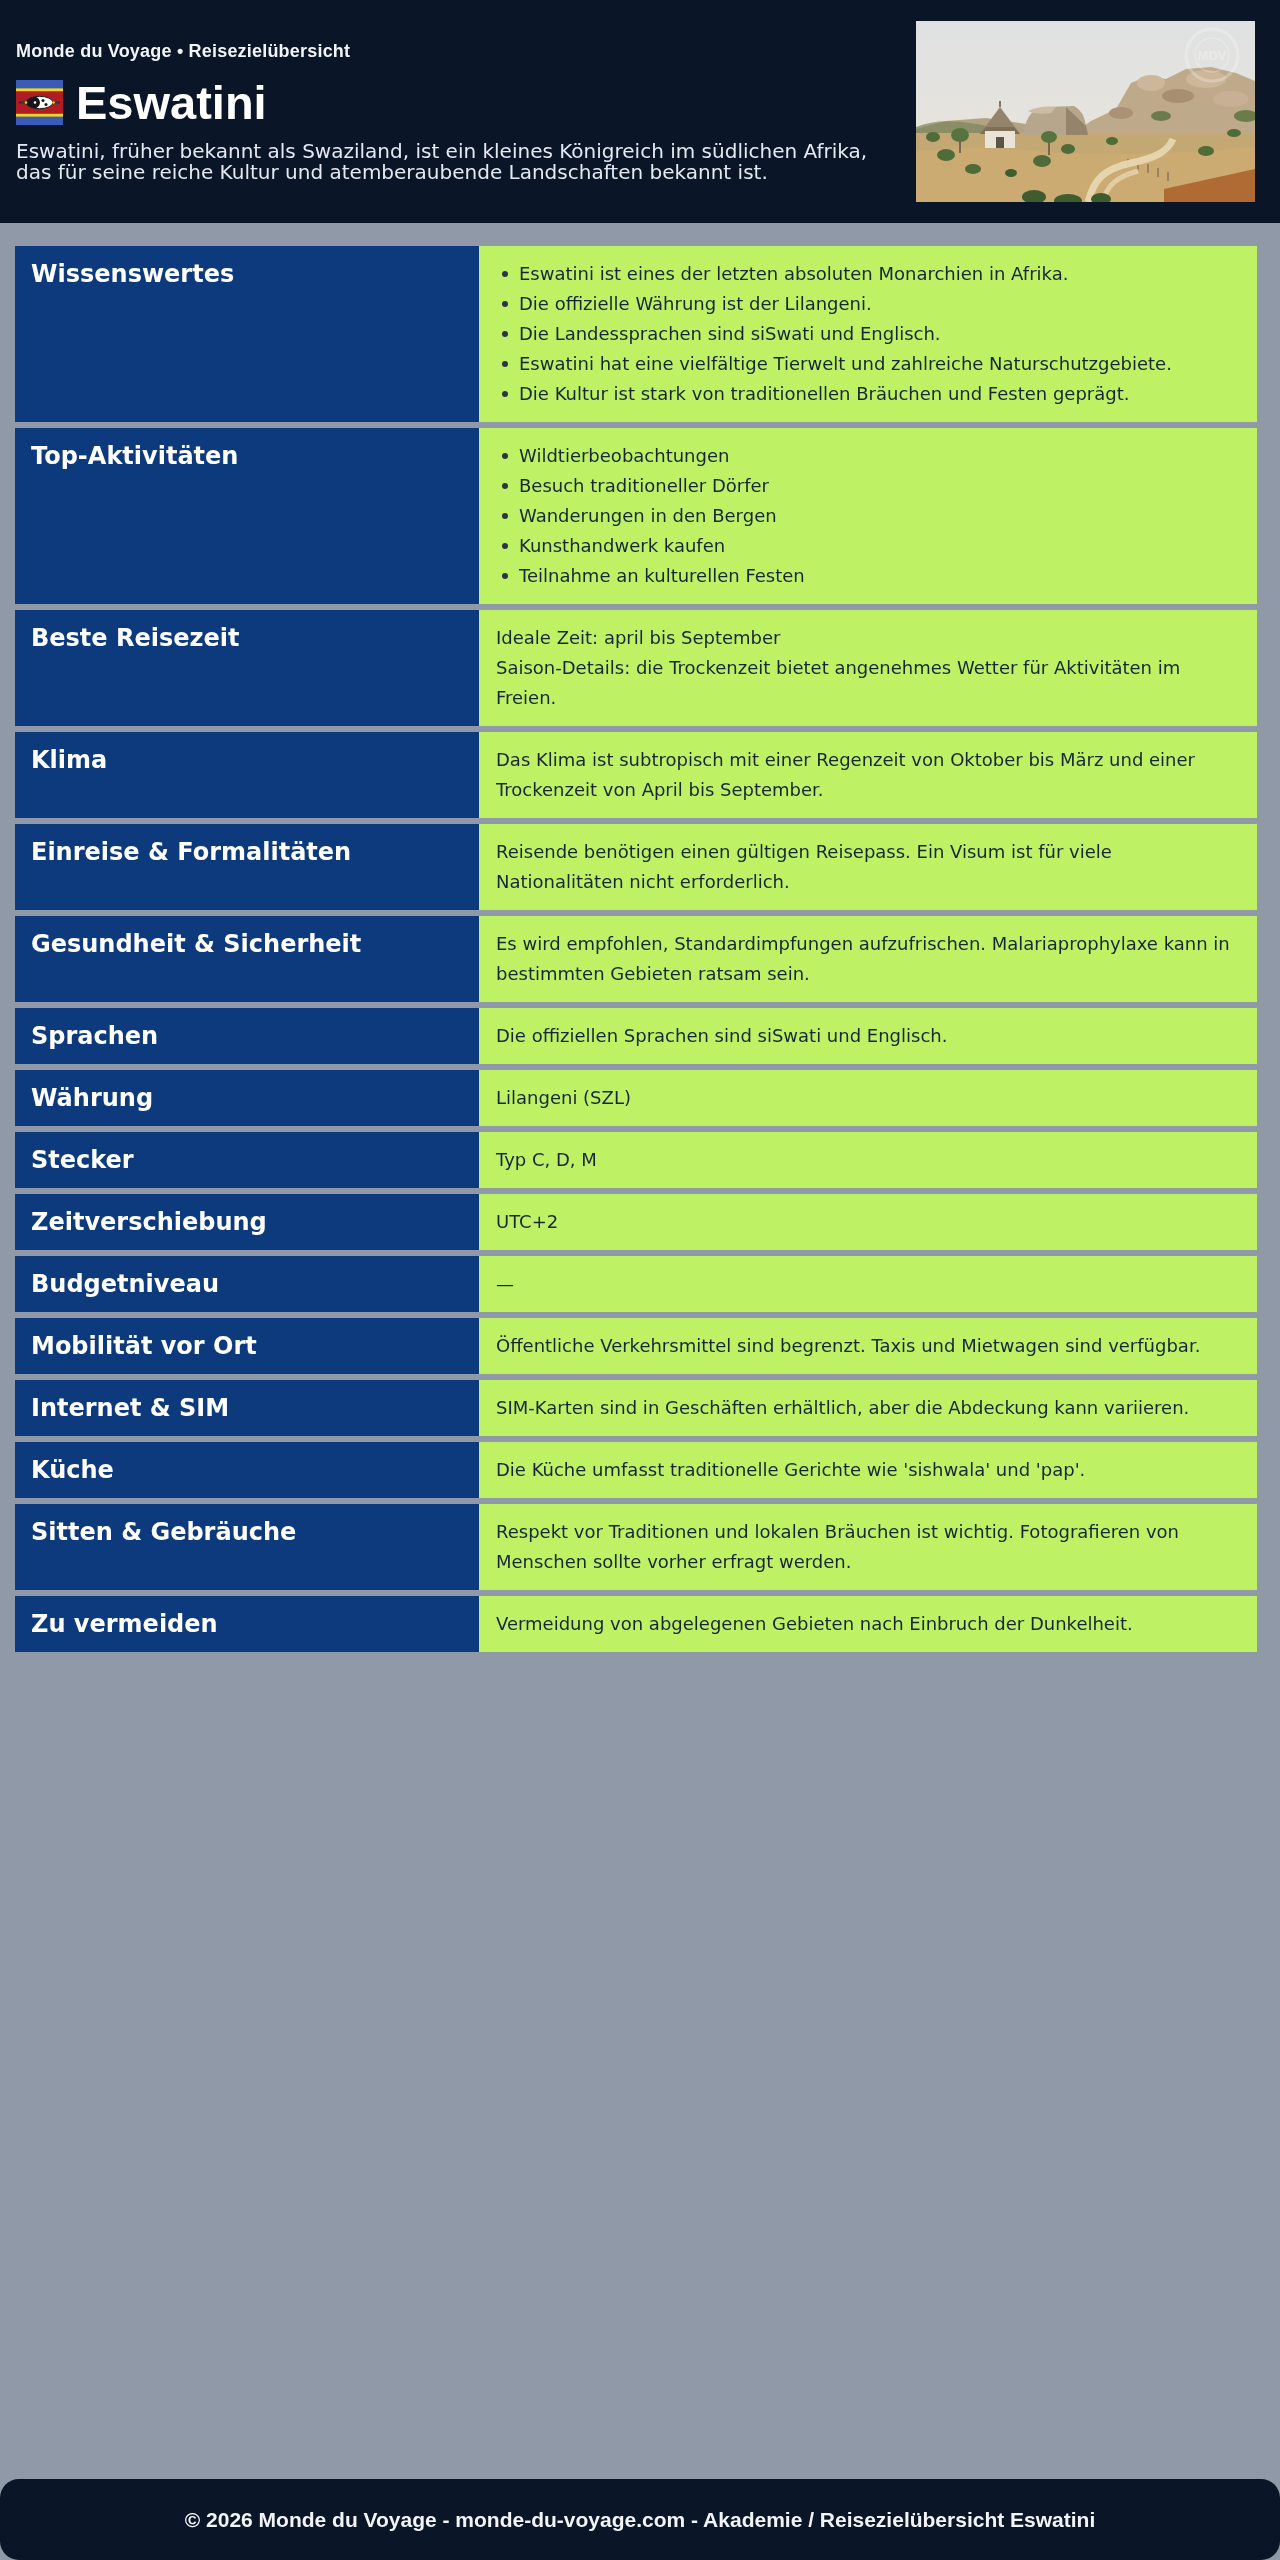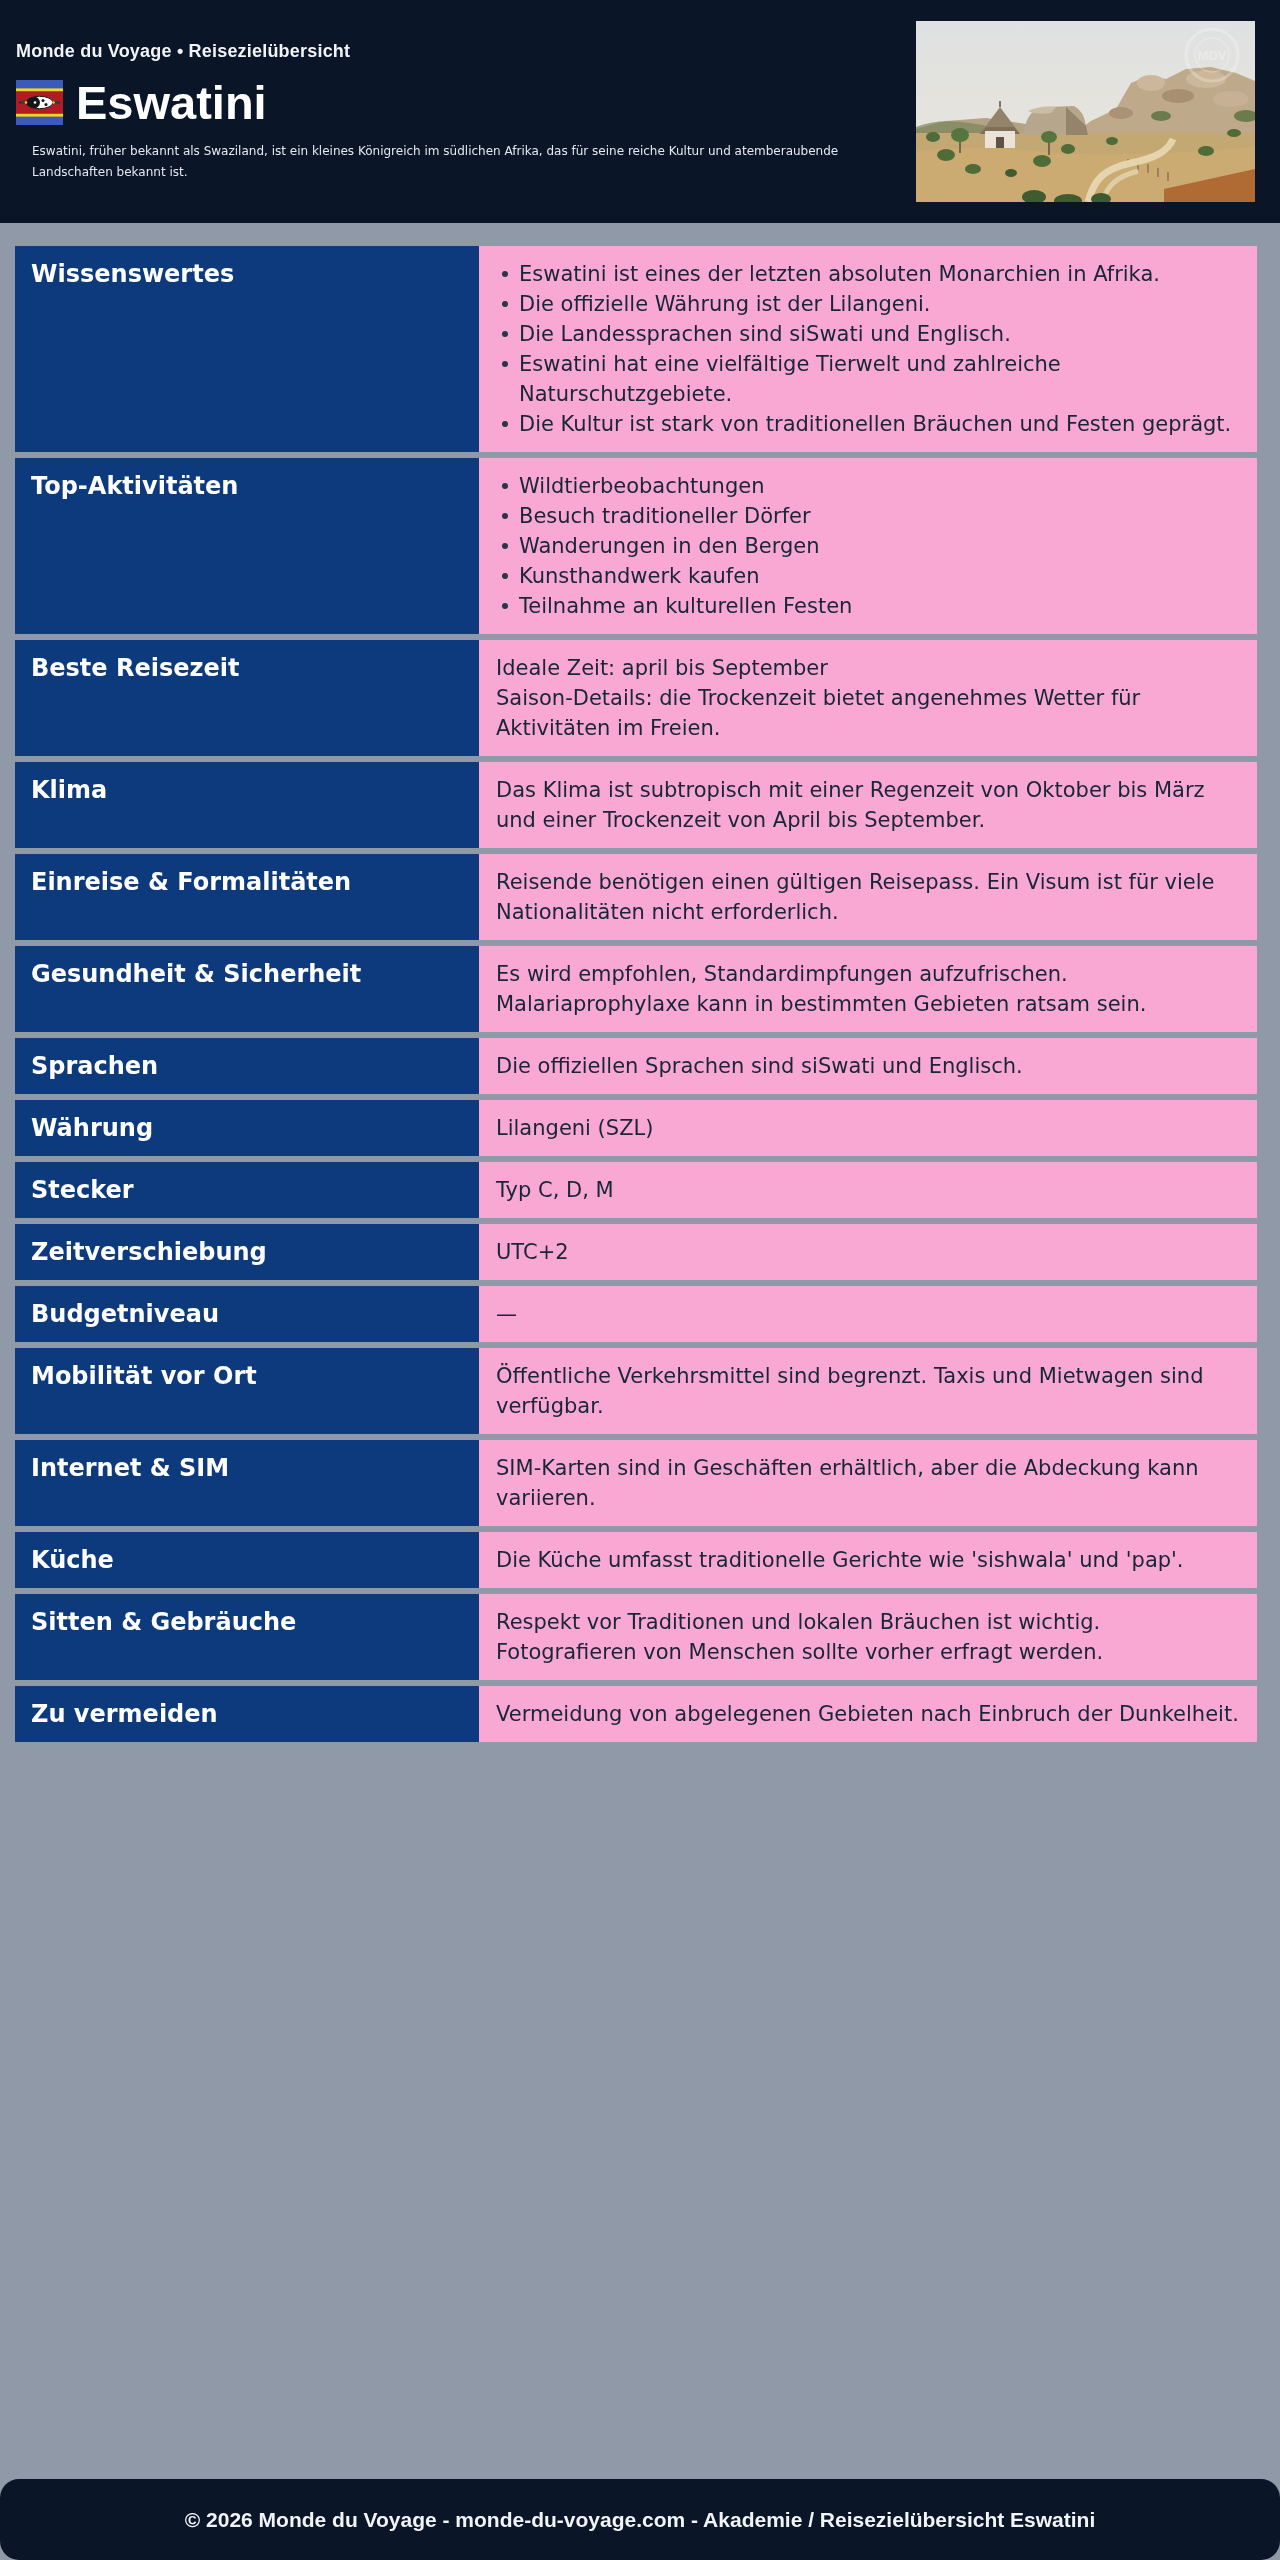--- a/index.html
+++ b/index.html
@@ -42,23 +42,23 @@
   .page-title {
     margin: 0;
     font-family: "Liberation Sans", sans-serif;
     font-weight: bold;
     font-size: 47px;
     line-height: 47px;
     letter-spacing: 0px;
     color: #ffffff;
   }
   .page-desc {
-    margin: 15px 0 0 16px;
+    margin: 15px 0 0 0;
     max-width: 870px;
-    font-size: 12px;
+    font-size: 20px;
     line-height: 21px;
     color: #e4e9f1;
   }
   .photo {
     position: absolute;
     top: 21px;
     right: 25px;
     width: 339px;
     height: 181px;
     overflow: hidden;
@@ -78,23 +78,23 @@
     width: 464px;
     background: #0d3a7c;
     color: #ffffff;
     font-weight: bold;
     font-size: 24px;
     line-height: 30px;
     padding: 13px 16px;
   }
   .row .content {
     flex: 1;
-    background: #f9a8d4;
+    background: #bef264;
     color: #182635;
-    font-size: 21px;
+    font-size: 18px;
     line-height: 30px;
     padding: 13px 17px;
   }
   .content ul { margin: 0; padding: 0; list-style: none; }
   .content li { position: relative; padding-left: 23px; }
   .content li::before {
     content: "";
     position: absolute;
     left: 6px; top: 12px;
     width: 6px; height: 6px;

